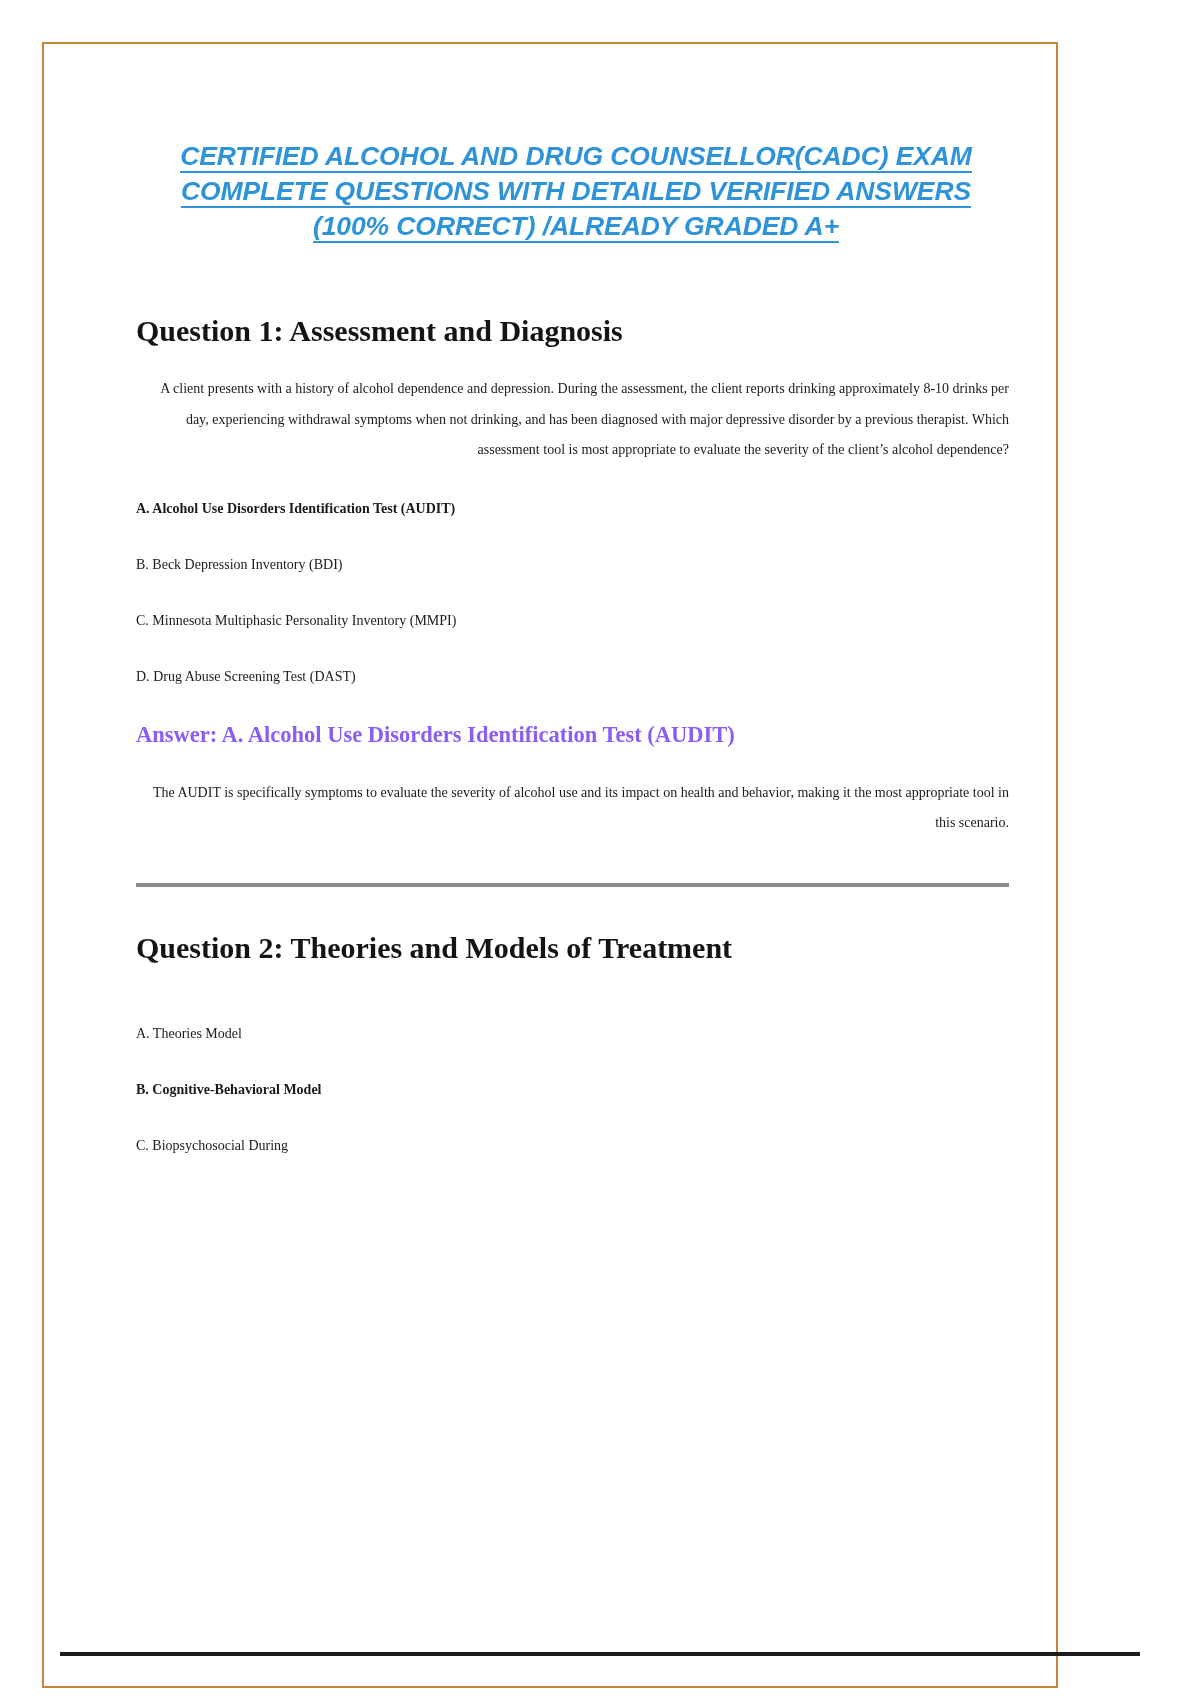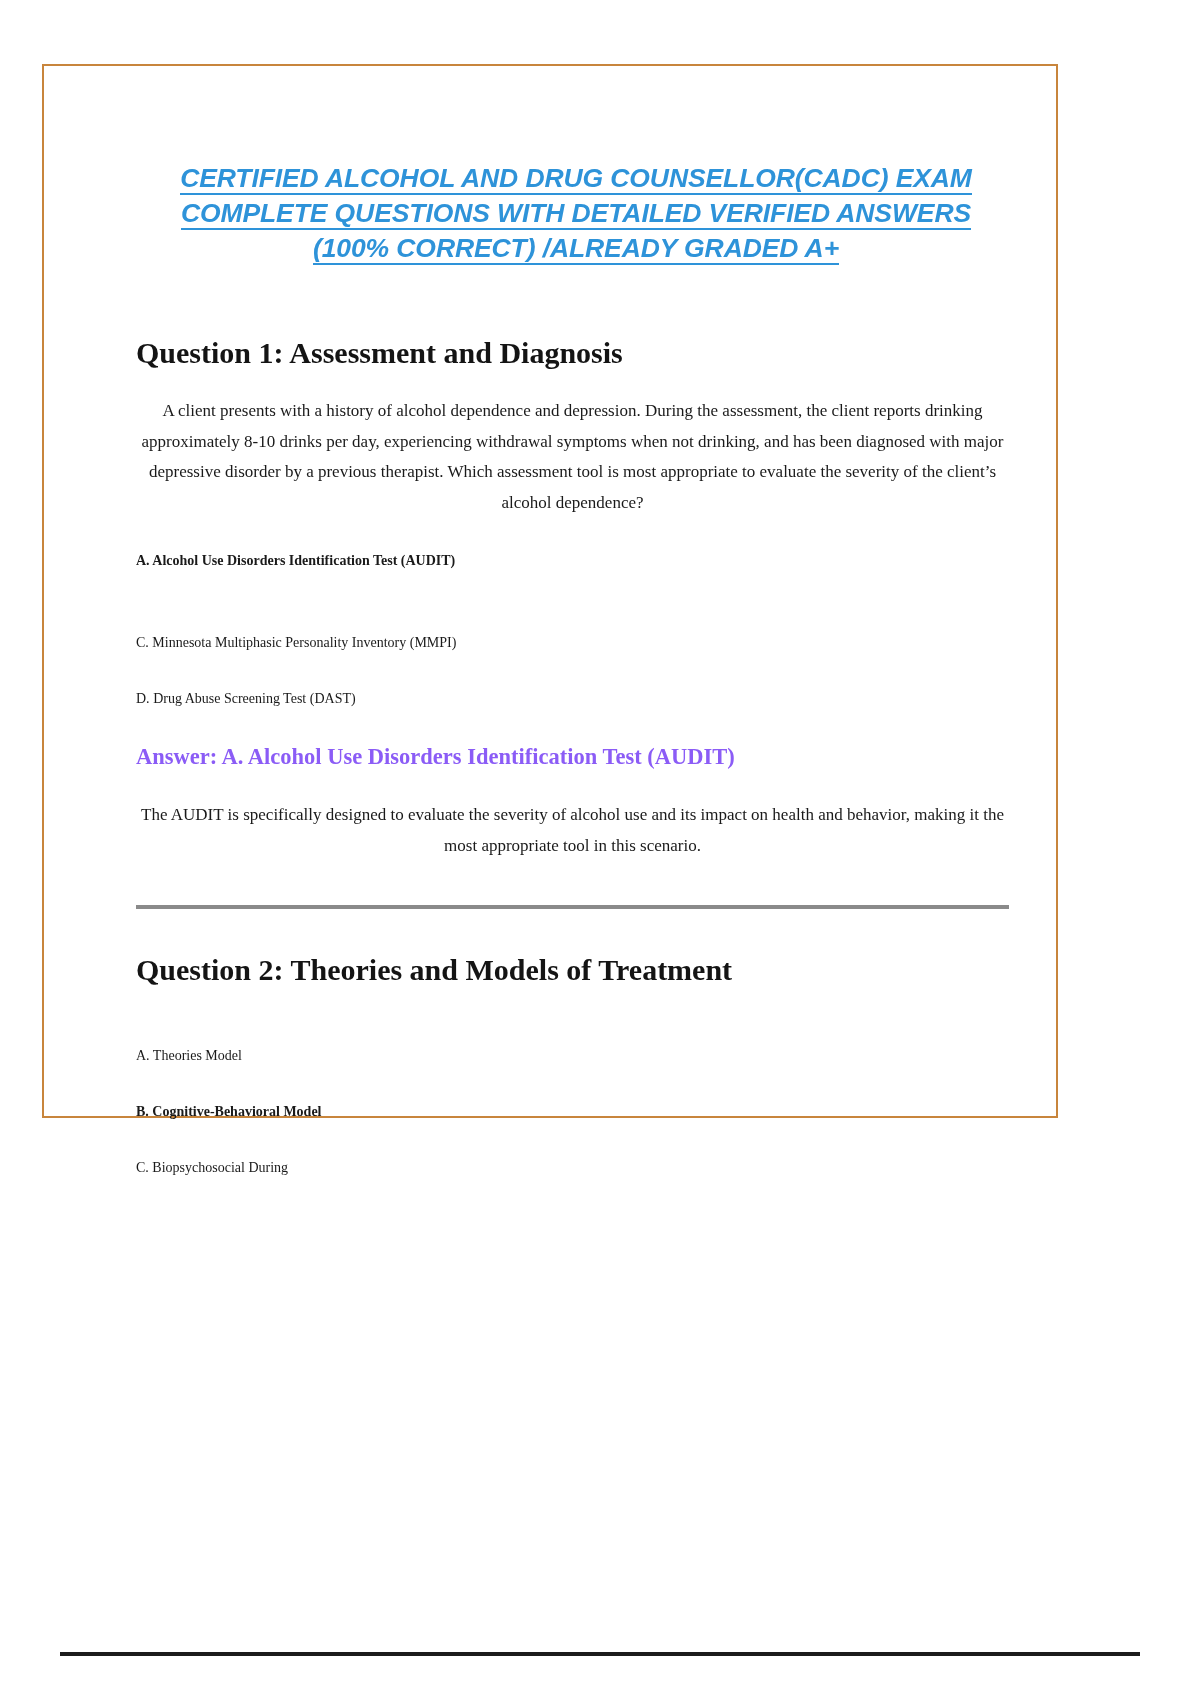--- a/index.html
+++ b/index.html
@@ -14,25 +14,24 @@
     overflow: hidden;
     position: relative;
   }
 
   
   .page-sheet {
     position: absolute;
     left: 42px;
     top: 42px;
     width: 1016px;
-    height: 1054px;
+    height: 1646px;
     box-sizing: border-box;
     background: #ffffff;
     border: 2px solid #c8853c;
-    margin-top: 22px;
   }
 
   .page-inner {
     position: absolute;
     left: 92px;
     top: 95px;
     width: 880px;
   }
 
   
@@ -62,25 +61,25 @@
   .q-heading {
     font-family: "Liberation Serif", serif;
     font-weight: bold;
     font-size: 30px;
     line-height: 30px;
     color: #141414;
     margin: 0;
   }
   .body-par {
     font-family: "Liberation Serif", serif;
-    font-size: 17px;
+    font-size: 14px;
     line-height: 30.5px;
     color: #1a1a1a;
     margin: 0;
-    text-align: center;
+    text-align: right;
   }
   .opt {
     font-family: "Liberation Serif", serif;
     font-size: 14px;
     line-height: 30px;
     color: #1a1a1a;
     margin: 0;
   }
   .opt.correct {
     font-weight: bold;
@@ -141,37 +140,41 @@
       <div class="gap-md"></div>
       <p class="body-par">A client presents with a history of alcohol dependence and depression. During the assessment, the client reports drinking approximately 8-10 drinks per day, experiencing withdrawal symptoms when not drinking, and has been diagnosed with major depressive disorder by a previous therapist. Which assessment tool is most appropriate to evaluate the severity of the client’s alcohol dependence?</p>
       <div class="gap-md"></div>
 
       <p class="opt correct">
         <span class="opt-letter">A. </span>
         <span>Alcohol Use Disorders Identification Test (AUDIT)</span>
       </p>
       <div class="gap-opt"></div>
 
+      <p class="opt">
+        <span class="opt-letter">B. </span>
+        <span>Beck Depression Inventory (BDI)</span>
+      </p>
       <div class="gap-opt"></div>
 
       <p class="opt">
         <span class="opt-letter">C. </span>
         <span>Minnesota Multiphasic Personality Inventory (MMPI)</span>
       </p>
       <div class="gap-opt"></div>
 
       <p class="opt">
         <span class="opt-letter">D. </span>
         <span>Drug Abuse Screening Test (DAST)</span>
       </p>
 
       <div class="gap-md"></div>
       <p class="answer-line">Answer: A. Alcohol Use Disorders Identification Test (AUDIT)</p>
       <div class="gap-md"></div>
-      <p class="body-par">The AUDIT is specifically designed to evaluate the severity of alcohol use and its impact on health and behavior, making it the most appropriate tool in this scenario.</p>
+      <p class="body-par">The AUDIT is specifically symptoms to evaluate the severity of alcohol use and its impact on health and behavior, making it the most appropriate tool in this scenario.</p>
     </div>
 
     <hr class="divider">
 
     <div class="gap-title" style="height:46px"></div>
 
     <div class="block">
       <p class="q-heading">Question 2: Theories and Models of Treatment</p>
       <div class="gap-md"></div>
       <div class="gap-md"></div>

